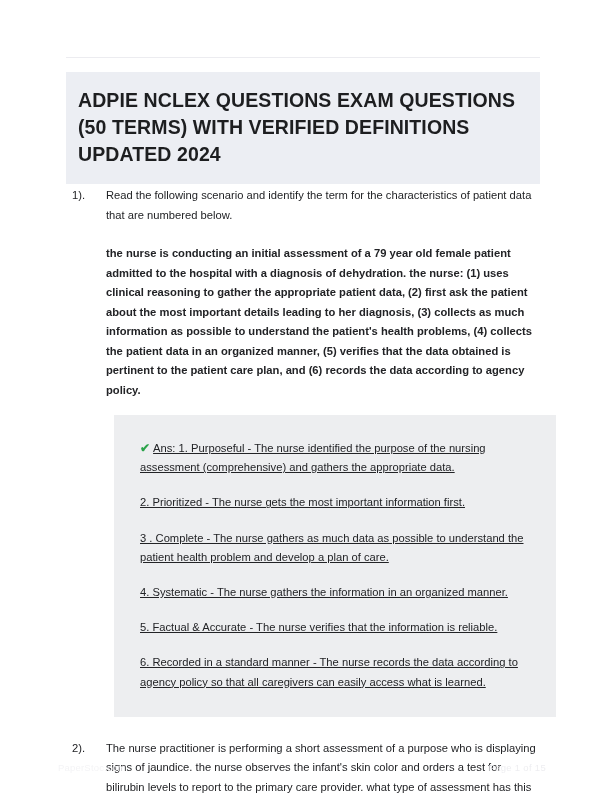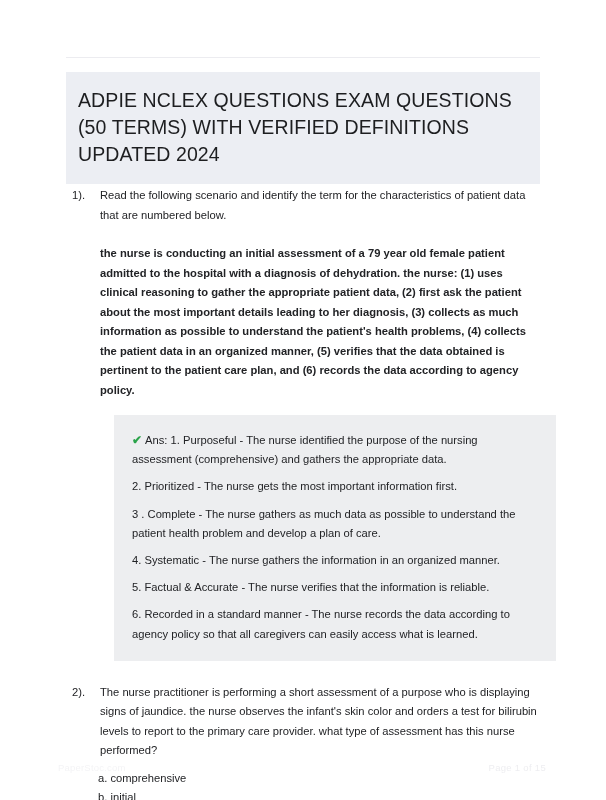--- a/index.html
+++ b/index.html
@@ -37,21 +37,21 @@
     width: 474px;
     min-height: 96px;
     background: #eceef3;
     box-sizing: border-box;
     padding: 15px 18px 16px 12px;
   }
   .title-banner h1 {
     margin: 0;
     font-size: 19.5px;
     line-height: 27px;
-    font-weight: 400;
+    font-weight: 700;
     letter-spacing: 0.1px;
     color: #1d1e20;
     font-family: "Liberation Sans", sans-serif;
   }
   .content {
     position: absolute;
     left: 0;
     top: 186px;
     width: 606px;
   }
@@ -74,21 +74,21 @@
     padding-top: 0px;
   }
   .qbody {
     width: 442px;
     padding-right: 0;
   }
   .qpara {
     font-size: 11.2px;
     line-height: 19.5px;
     color: #222326;
-    margin: 0 0 0 2px;
+    margin: 0 0 0 8px;
     text-align: left;
   }
   .qpara + .qpara {
     margin-top: 19px;
     font-weight: bold;
   }
   .qopt {
     font-size: 11.2px;
     line-height: 19.5px;
     color: #222326;
@@ -105,21 +105,22 @@
     box-sizing: border-box;
     padding: 8px 12px 9px 10px;
   }
   .ansbox.small {
     padding: 7px 12px 8px 10px;
   }
   .ansline {
     font-size: 11.2px;
     line-height: 19.2px;
     color: #222326;
-    margin: 8px;
+    margin: 16px;
+    text-decoration: underline;
   }
   .check {
     color: #2aa34a;
     font-size: 12px;
     font-weight: bold;
     margin-right: 3px;
     display: inline-block;
   }
   .footer {
     position: absolute;

